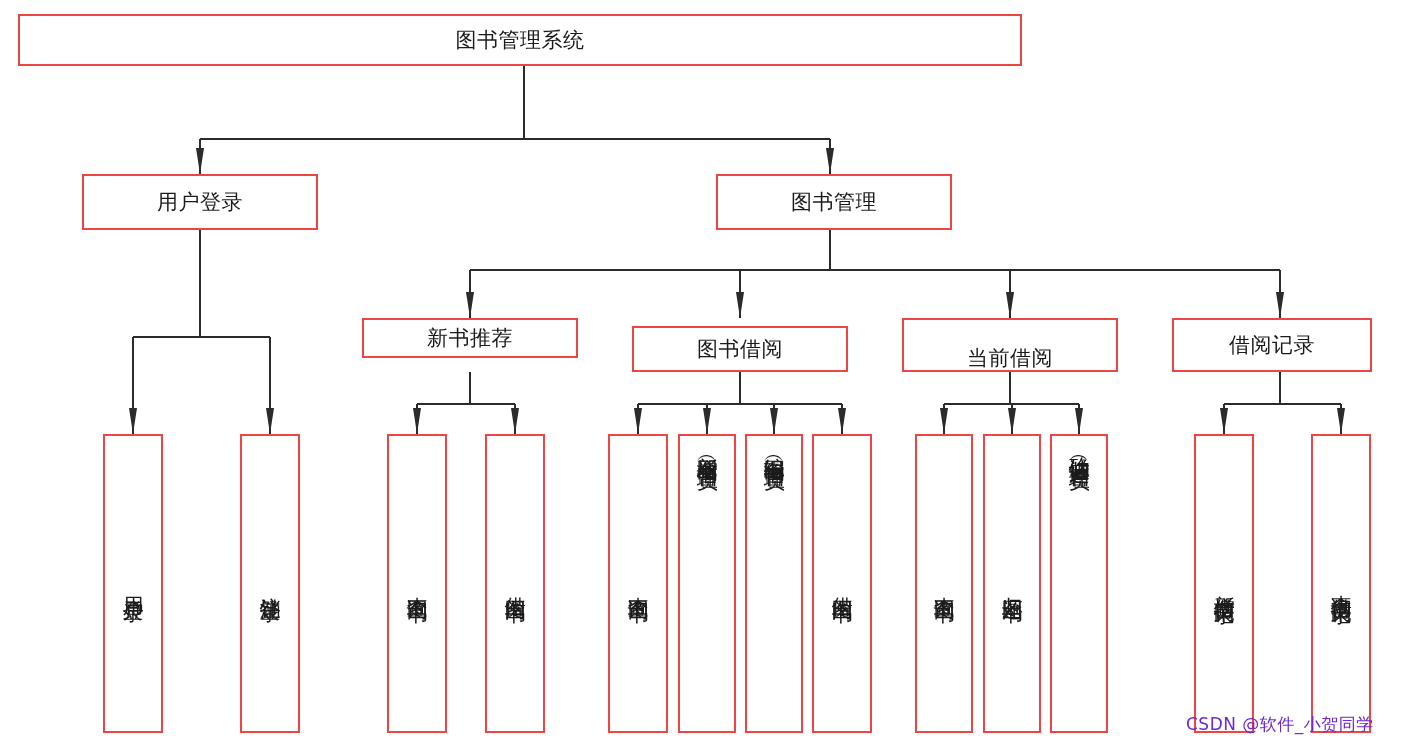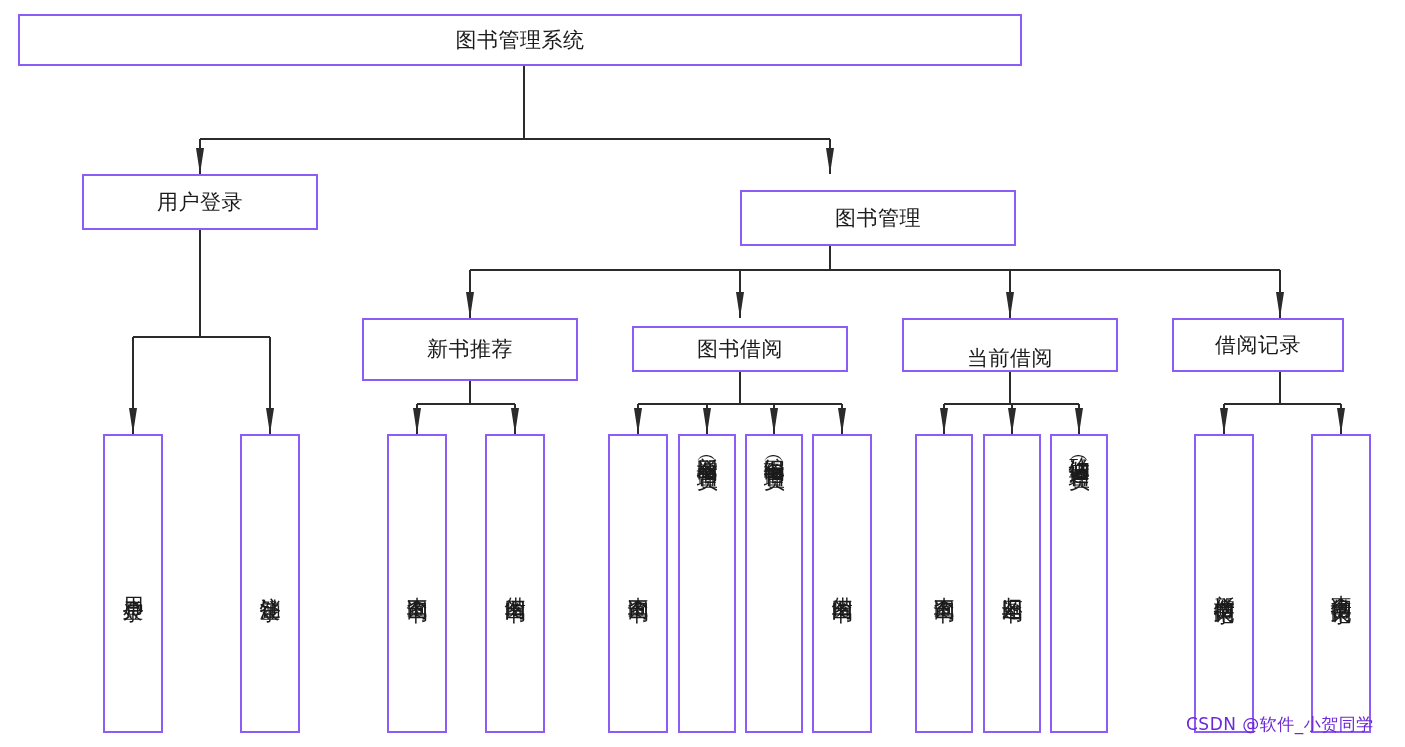--- a/index.html
+++ b/index.html
@@ -21,21 +21,21 @@
     position: absolute;
     left: 0;
     top: 0;
     width: 1405px;
     height: 747px;
   }
   .node-box {
     position: absolute;
     box-sizing: border-box;
     background: #ffffff;
-    border: 2px solid #8b5cf6;
+    border: 2px solid #ef4444;
     display: flex;
     align-items: center;
     justify-content: center;
     overflow: hidden;
   }
   .node-label {
     color: #1b1b1b;
     text-align: center;
     white-space: nowrap;
     line-height: 1.08;
@@ -130,33 +130,33 @@
       <polygon points="1337,408 1345,408 1341,434" fill="#2b2b2b"></polygon>
     </svg>
 
   <div id="node-layer">
       <div class="node-box node-h" style="left: 18px; top: 14px; width: 1004px; height: 52px;">
         <span class="node-label">图书管理系统</span>
       </div>
       <div class="node-box node-h" style="left: 82px; top: 174px; width: 236px; height: 56px;">
         <span class="node-label">用户登录</span>
       </div>
-      <div class="node-box node-h" style="left: 740px; top: 174px; width: 276px; height: 56px; margin-top: 16px;">
+      <div class="node-box node-h" style="left: 716px; top: 174px; width: 236px; height: 56px;">
         <span class="node-label">图书管理</span>
       </div>
-      <div class="node-box node-h" style="left: 362px; top: 318px; width: 216px; height: 63px;">
+      <div class="node-box node-h" style="left: 362px; top: 318px; width: 216px; height: 40px;">
         <span class="node-label">新书推荐</span>
       </div>
       <div class="node-box node-h" style="left: 632px; top: 326px; width: 216px; height: 46px;">
         <span class="node-label">图书借阅</span>
       </div>
       <div class="node-box node-h" style="left: 902px; top: 318px; width: 216px; height: 54px; align-items: flex-end;">
         <span class="node-label">当前借阅</span>
       </div>
-      <div class="node-box node-h" style="left: 1172px; top: 318px; width: 172px; height: 54px;">
+      <div class="node-box node-h" style="left: 1172px; top: 318px; width: 200px; height: 54px;">
         <span class="node-label">借阅记录</span>
       </div>
       <div class="node-box node-v center-text" style="left: 103px; top: 434px; width: 60px; height: 299px;">
         <span class="node-label">用户登录</span>
       </div>
       <div class="node-box node-v center-text" style="left: 240px; top: 434px; width: 60px; height: 299px;">
         <span class="node-label">注销登录</span>
       </div>
       <div class="node-box node-v center-text" style="left: 387px; top: 434px; width: 60px; height: 299px;">
         <span class="node-label">查询图书</span>

